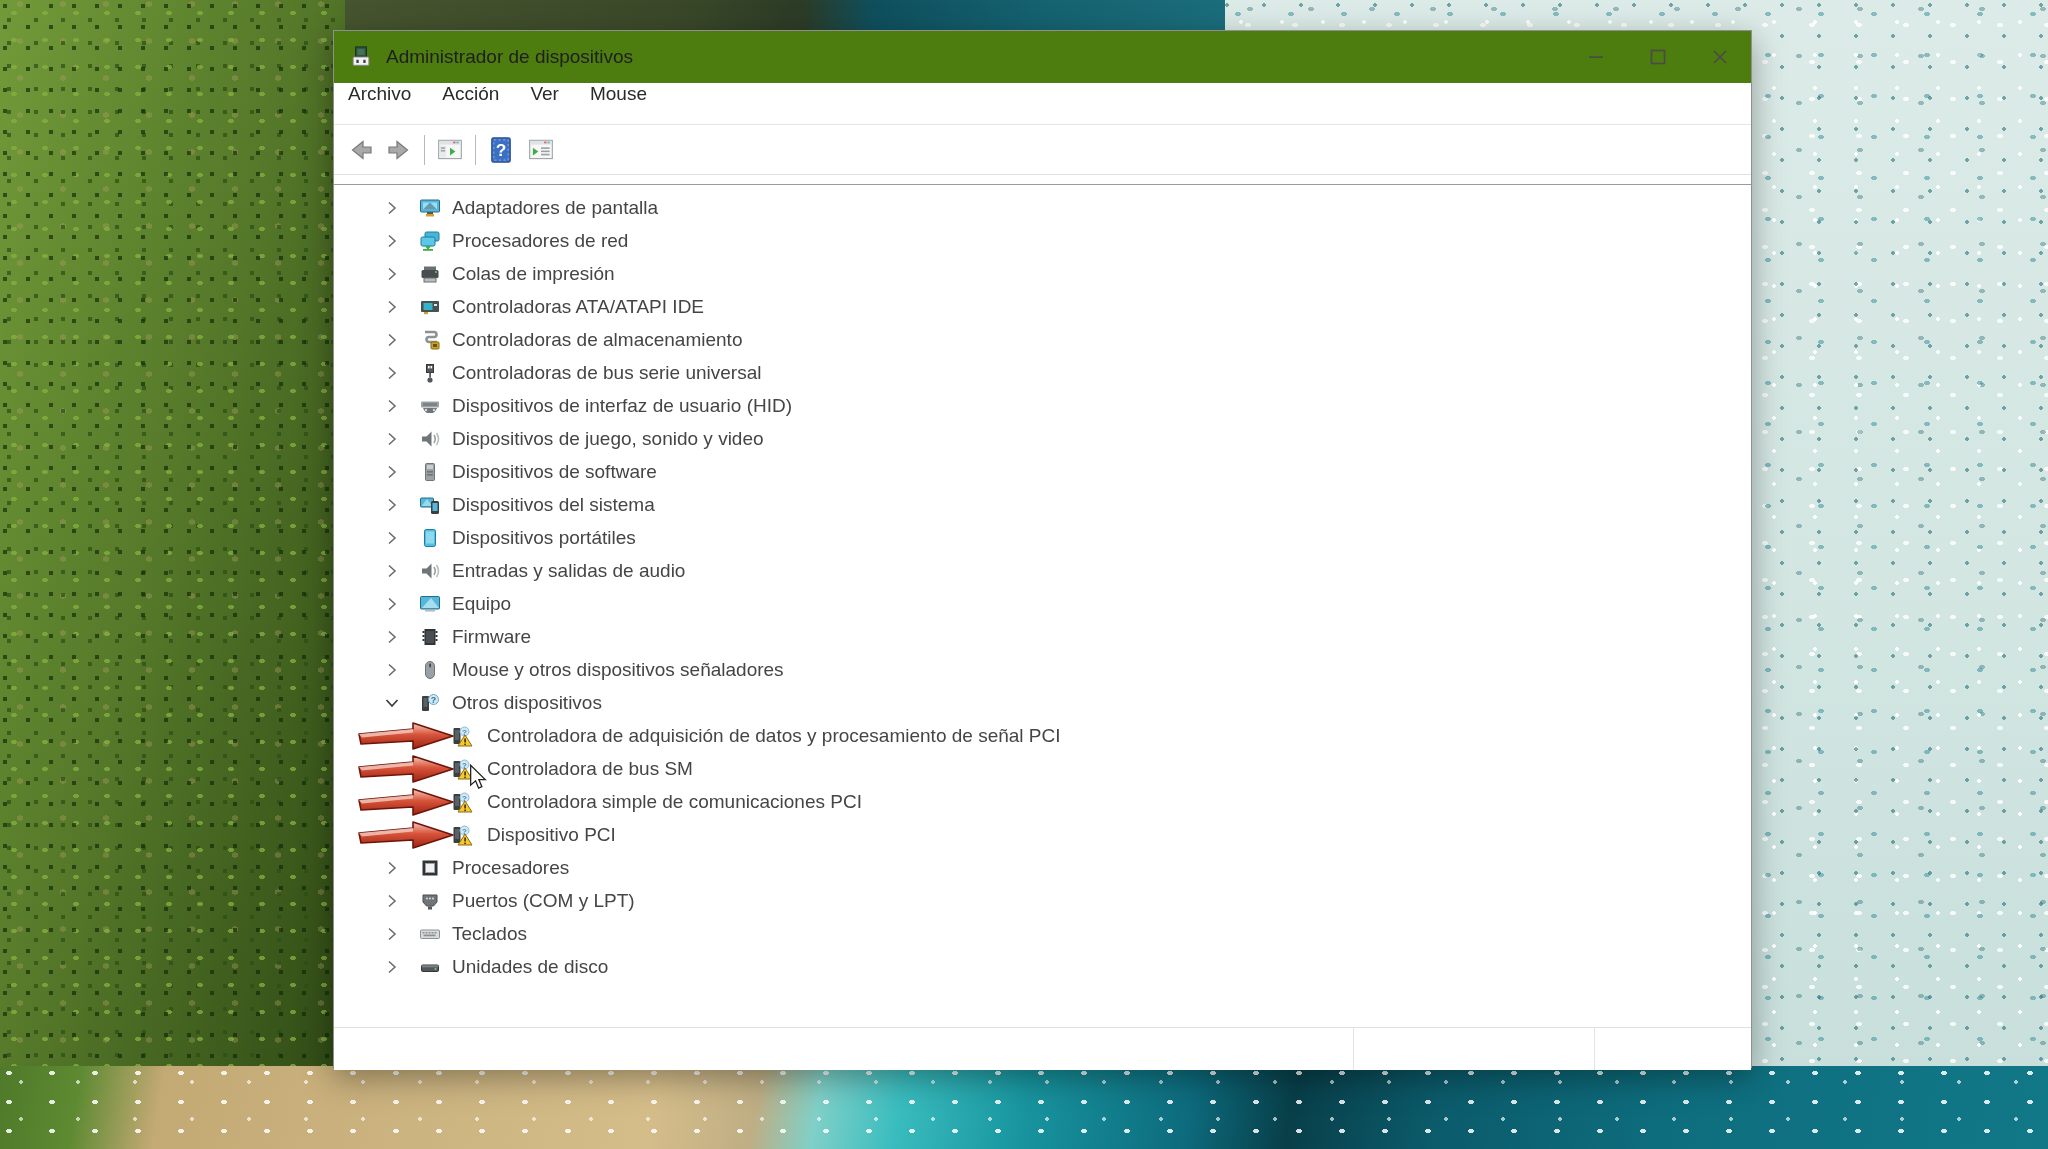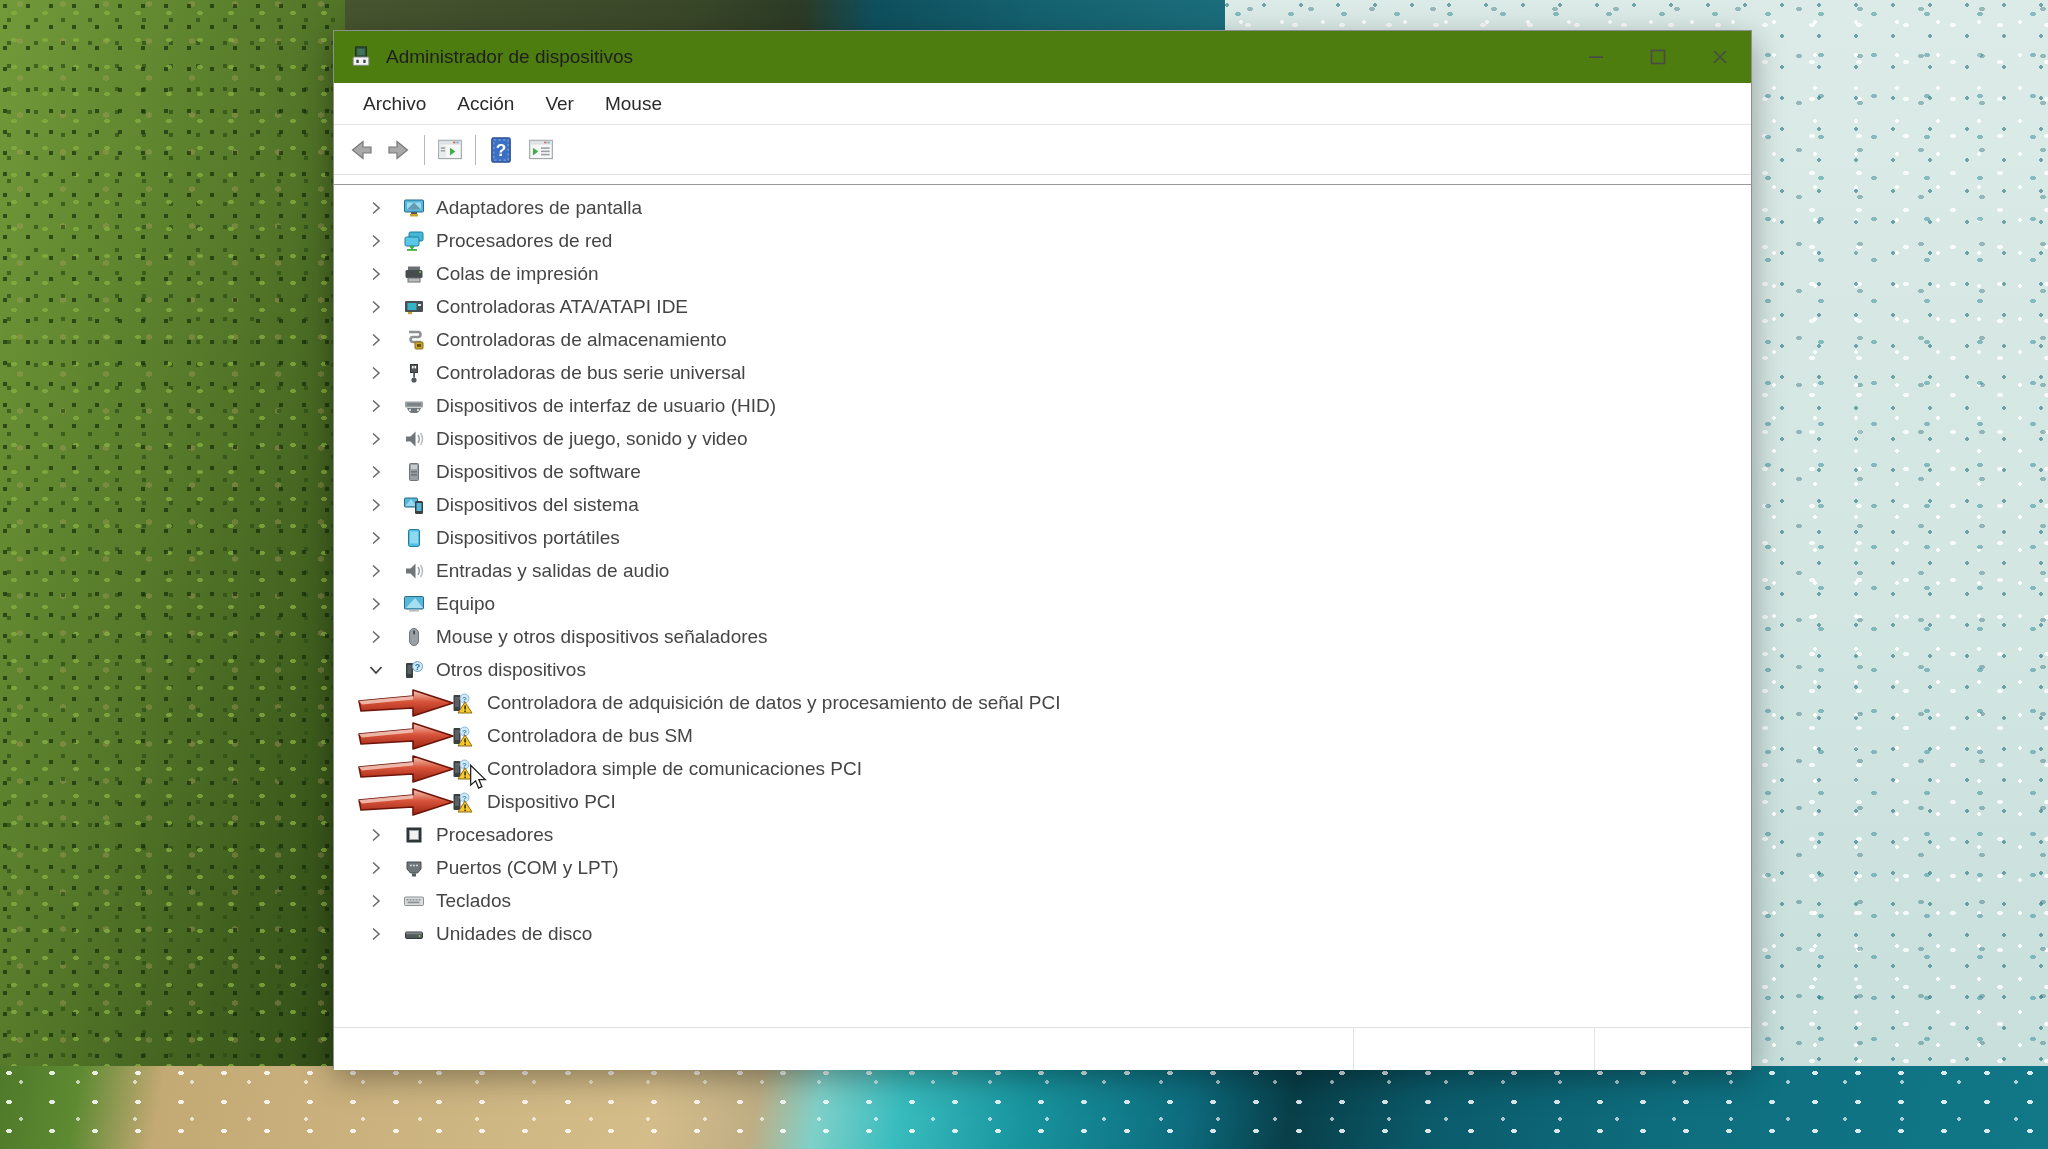--- a/index.html
+++ b/index.html
@@ -41,34 +41,34 @@
 
   
   .app-window{position:absolute;left:333px;top:30px;width:1419px;height:1038px;
     background:#fff;border:1px solid #8f8f8f;box-sizing:border-box;
     box-shadow:0 10px 30px rgba(0,0,0,.35);}
   .title-bar{height:52px;display:flex;align-items:center;position:relative;background:#4d7c0f;}
   .app-icon{margin-left:14px;width:26px;height:26px;display:flex;align-items:center;justify-content:center;}
   .window-title{margin-left:12px;font-size:19px;color:#1f1f1f;}
   .window-controls{position:absolute;right:0;top:0;height:100%;display:flex;}
   .ctrl{width:62px;height:100%;display:flex;align-items:center;justify-content:center;}
-  .menu-bar{height:41px;border-bottom:1px solid #e6e6e6;display:flex;align-items:center;
-    padding-left:29px;gap:31px;background:#fff;}
+  .menu-bar{height:41px;border-bottom:1px solid #e6e6e6;display:flex;
+    padding-left:14px;gap:31px;background:#fff;}
   .menu-item{font-size:19px;color:#2a2a2a;}
   .toolbar{height:49px;border-bottom:1px solid #e0e0e0;display:flex;align-items:center;background:#fff;}
   .tb-btn{display:flex;align-items:center;justify-content:center;}
   .tb-sep{width:1px;height:30px;background:#b9b9b9;margin:0 10px;}
   .tb-spacer{height:9px;background:#fff;}
   .content{position:relative;height:842px;border-top:1px solid #9b9b9b;background:#fff;overflow:hidden;}
   .status-bar{height:42px;border-top:1px solid #e0e0e0;background:#fff;position:relative;}
   .status-sep{position:absolute;top:0;width:1px;height:100%;background:#e4e4e4;}
 
   
   .tree{padding-top:6px;}
-  .tree-row{height:33px;display:flex;align-items:center;padding-left:32px;position:relative;}
+  .tree-row{height:33px;display:flex;align-items:center;padding-left:48px;position:relative;}
   .tree-row.child{padding-left:117px;}
   .chevron{width:20px;margin-right:17px;display:flex;align-items:center;justify-content:center;}
   .dev-icon{width:22px;height:22px;margin-right:11px;display:flex;align-items:center;justify-content:center;}
   .tree-row.child .dev-icon{margin-right:14px;}
   .tree-label{font-size:19px;color:#454545;white-space:nowrap;}
   .red-arrow{position:absolute;left:22px;top:2px;width:100px;height:30px;}
   .mouse-cursor{position:absolute;left:132px;top:578px;width:28px;height:28px;}
 </style>
 </head>
 <body>
@@ -373,20 +373,40 @@
           <span class="tree-label">Equipo</span>
         </div>
         <div class="tree-row">
           <span class="chevron">
             <svg viewBox="0 0 16 16" width="16" height="16">
               <polyline points="5,2.5 11,8 5,13.5" fill="none" stroke="#6d6d6d" stroke-width="1.6"></polyline>
             </svg>
           </span>
           <span class="dev-icon">
             <svg viewBox="0 0 22 22" width="22" height="22">
+              <rect x="5.5" y="3" width="11" height="16" fill="#2f3436"></rect>
+              <rect x="7" y="5" width="8" height="12" fill="#484e51"></rect>
+              <rect x="3.5" y="5" width="2" height="2" fill="#2f3436"></rect>
+              <rect x="3.5" y="9" width="2" height="2" fill="#2f3436"></rect>
+              <rect x="3.5" y="13" width="2" height="2" fill="#2f3436"></rect>
+              <rect x="16.5" y="5" width="2" height="2" fill="#2f3436"></rect>
+              <rect x="16.5" y="9" width="2" height="2" fill="#2f3436"></rect>
+              <rect x="16.5" y="13" width="2" height="2" fill="#2f3436"></rect>
+            </svg>
+          </span>
+          <span class="tree-label">Firmware</span>
+        </div>
+        <div class="tree-row">
+          <span class="chevron">
+            <svg viewBox="0 0 16 16" width="16" height="16">
+              <polyline points="5,2.5 11,8 5,13.5" fill="none" stroke="#6d6d6d" stroke-width="1.6"></polyline>
+            </svg>
+          </span>
+          <span class="dev-icon">
+            <svg viewBox="0 0 22 22" width="22" height="22">
               <rect x="6.5" y="2.5" width="9" height="17" rx="4.5" fill="#9aa0a3" stroke="#6f7578"></rect>
               <rect x="10.3" y="4.5" width="1.6" height="4" rx="0.8" fill="#3a3f42"></rect>
             </svg>
           </span>
           <span class="tree-label">Mouse y otros dispositivos señaladores</span>
         </div>
         <div class="tree-row">
           <span class="chevron">
             <svg viewBox="0 0 16 16" width="16" height="16">
               <polyline points="2.5,5 8,11 13.5,5" fill="none" stroke="#3f3f3f" stroke-width="1.8"></polyline>

